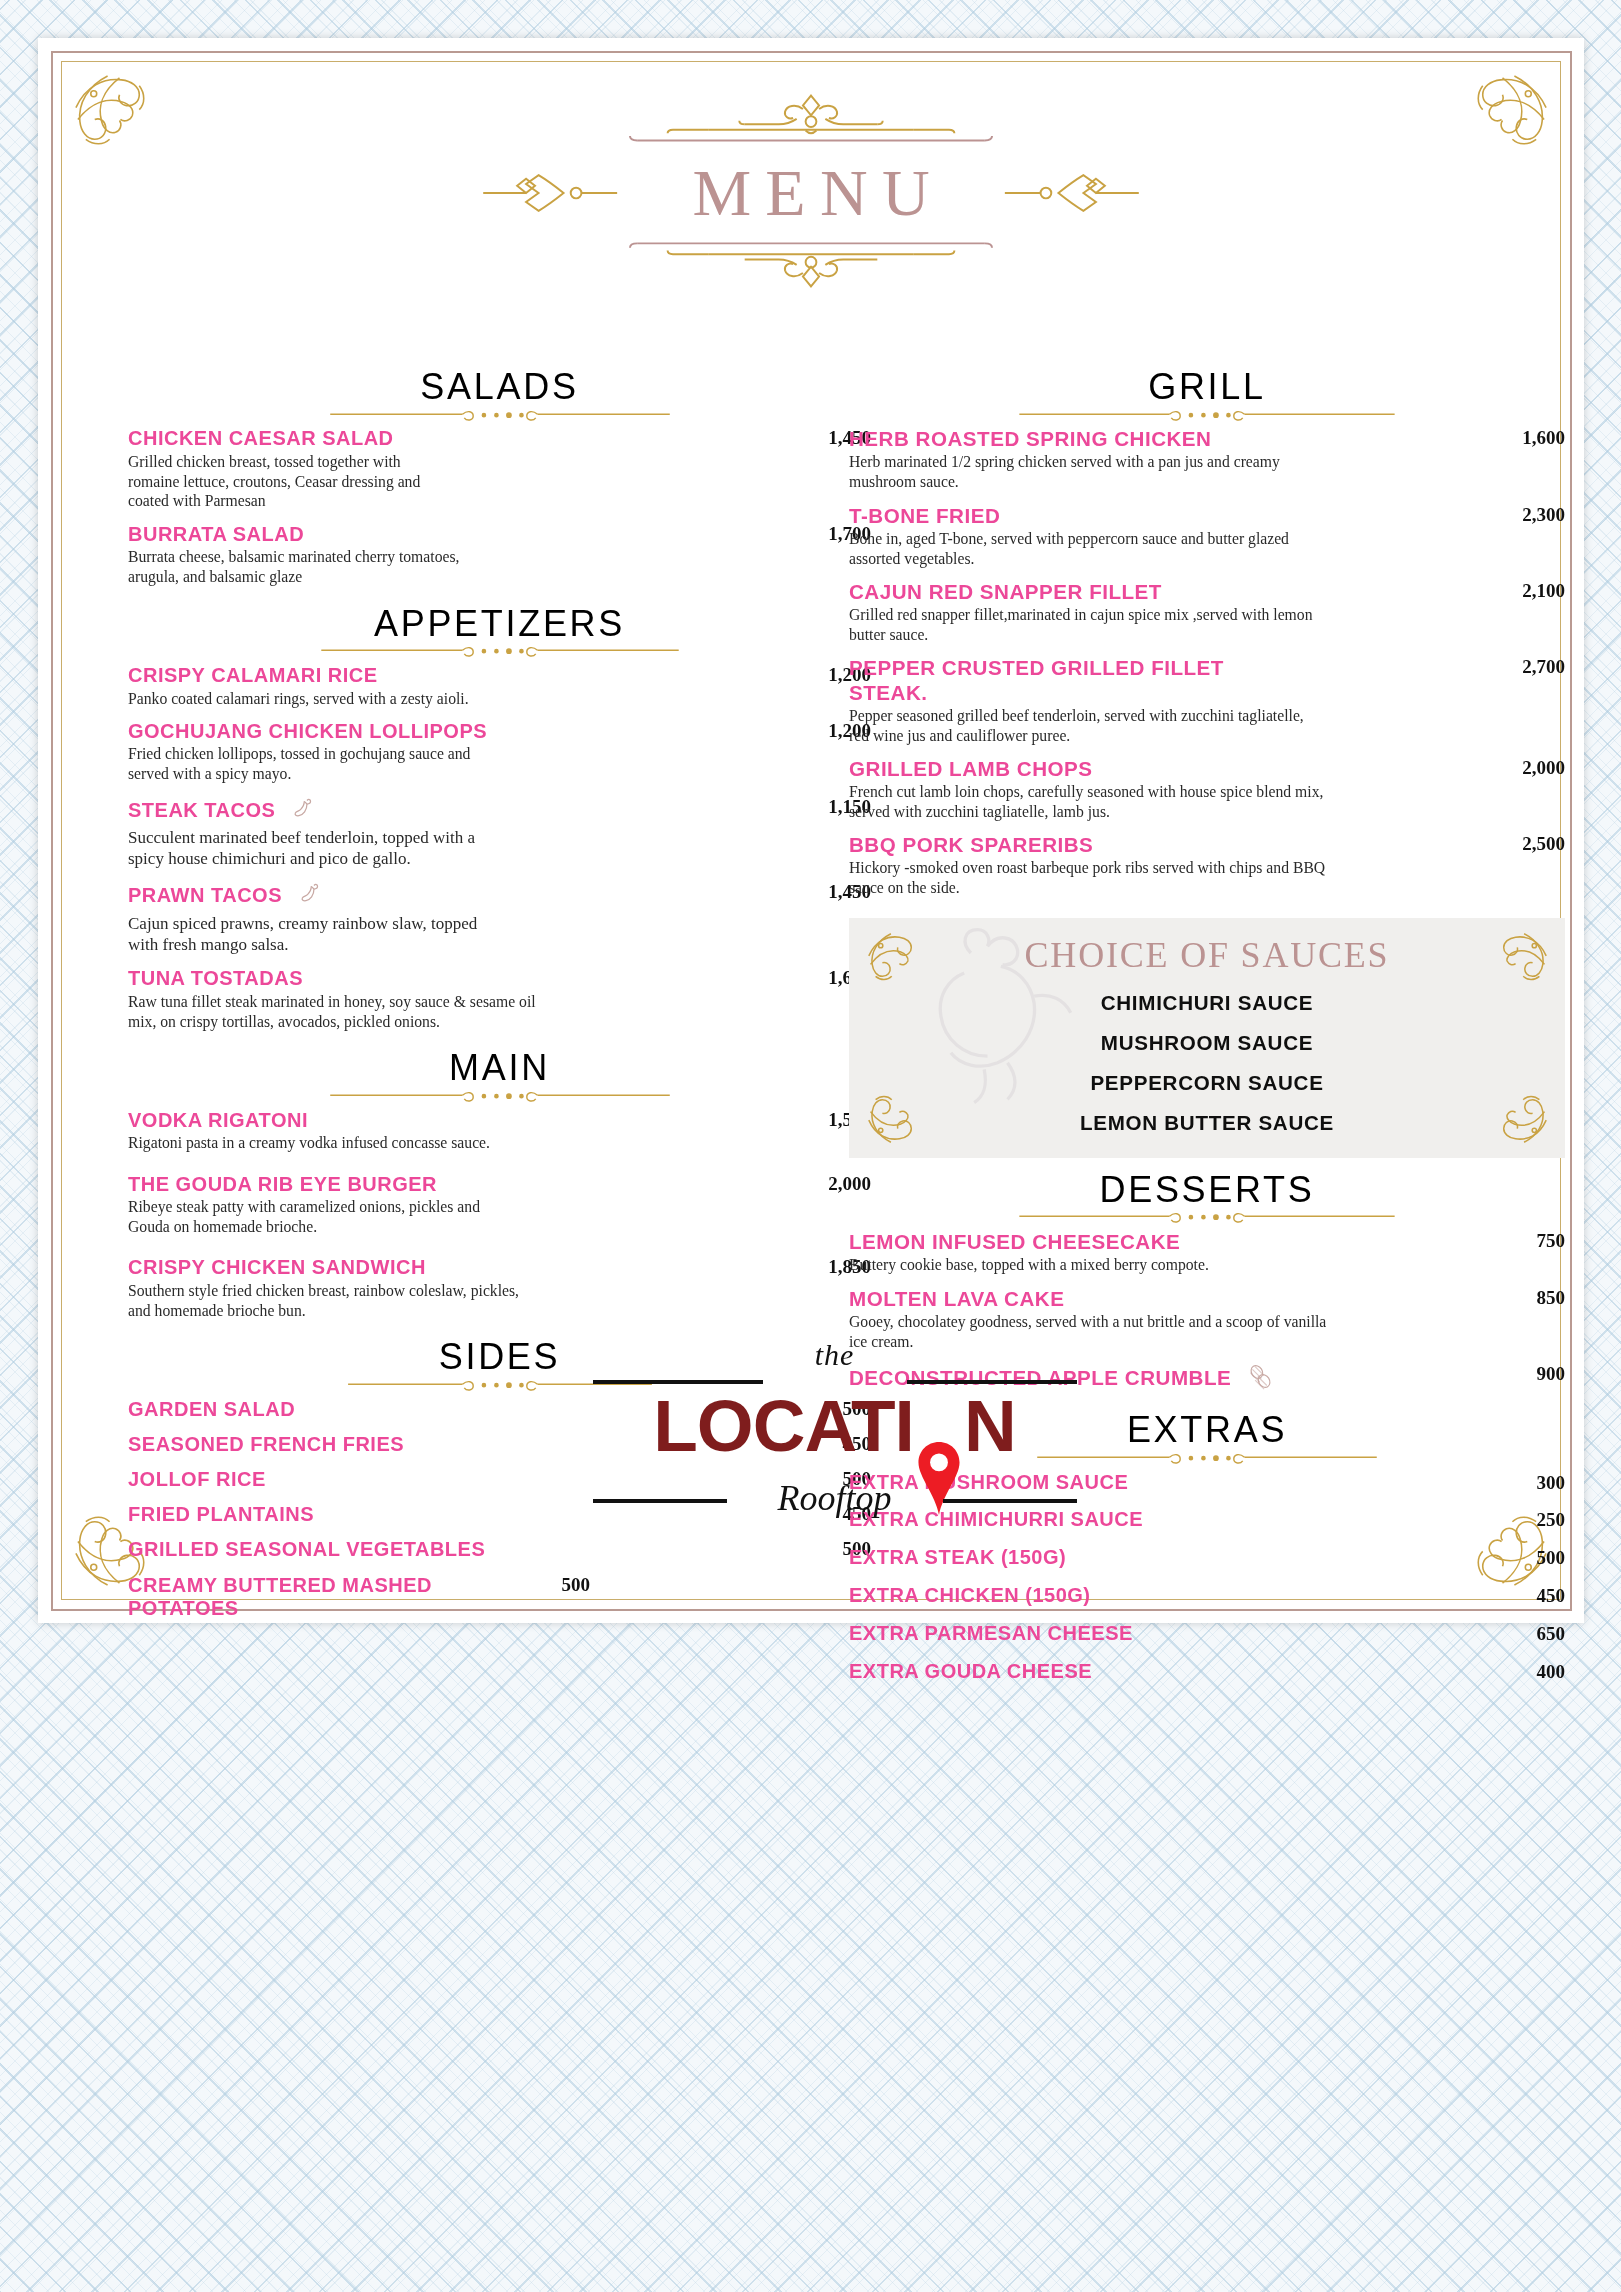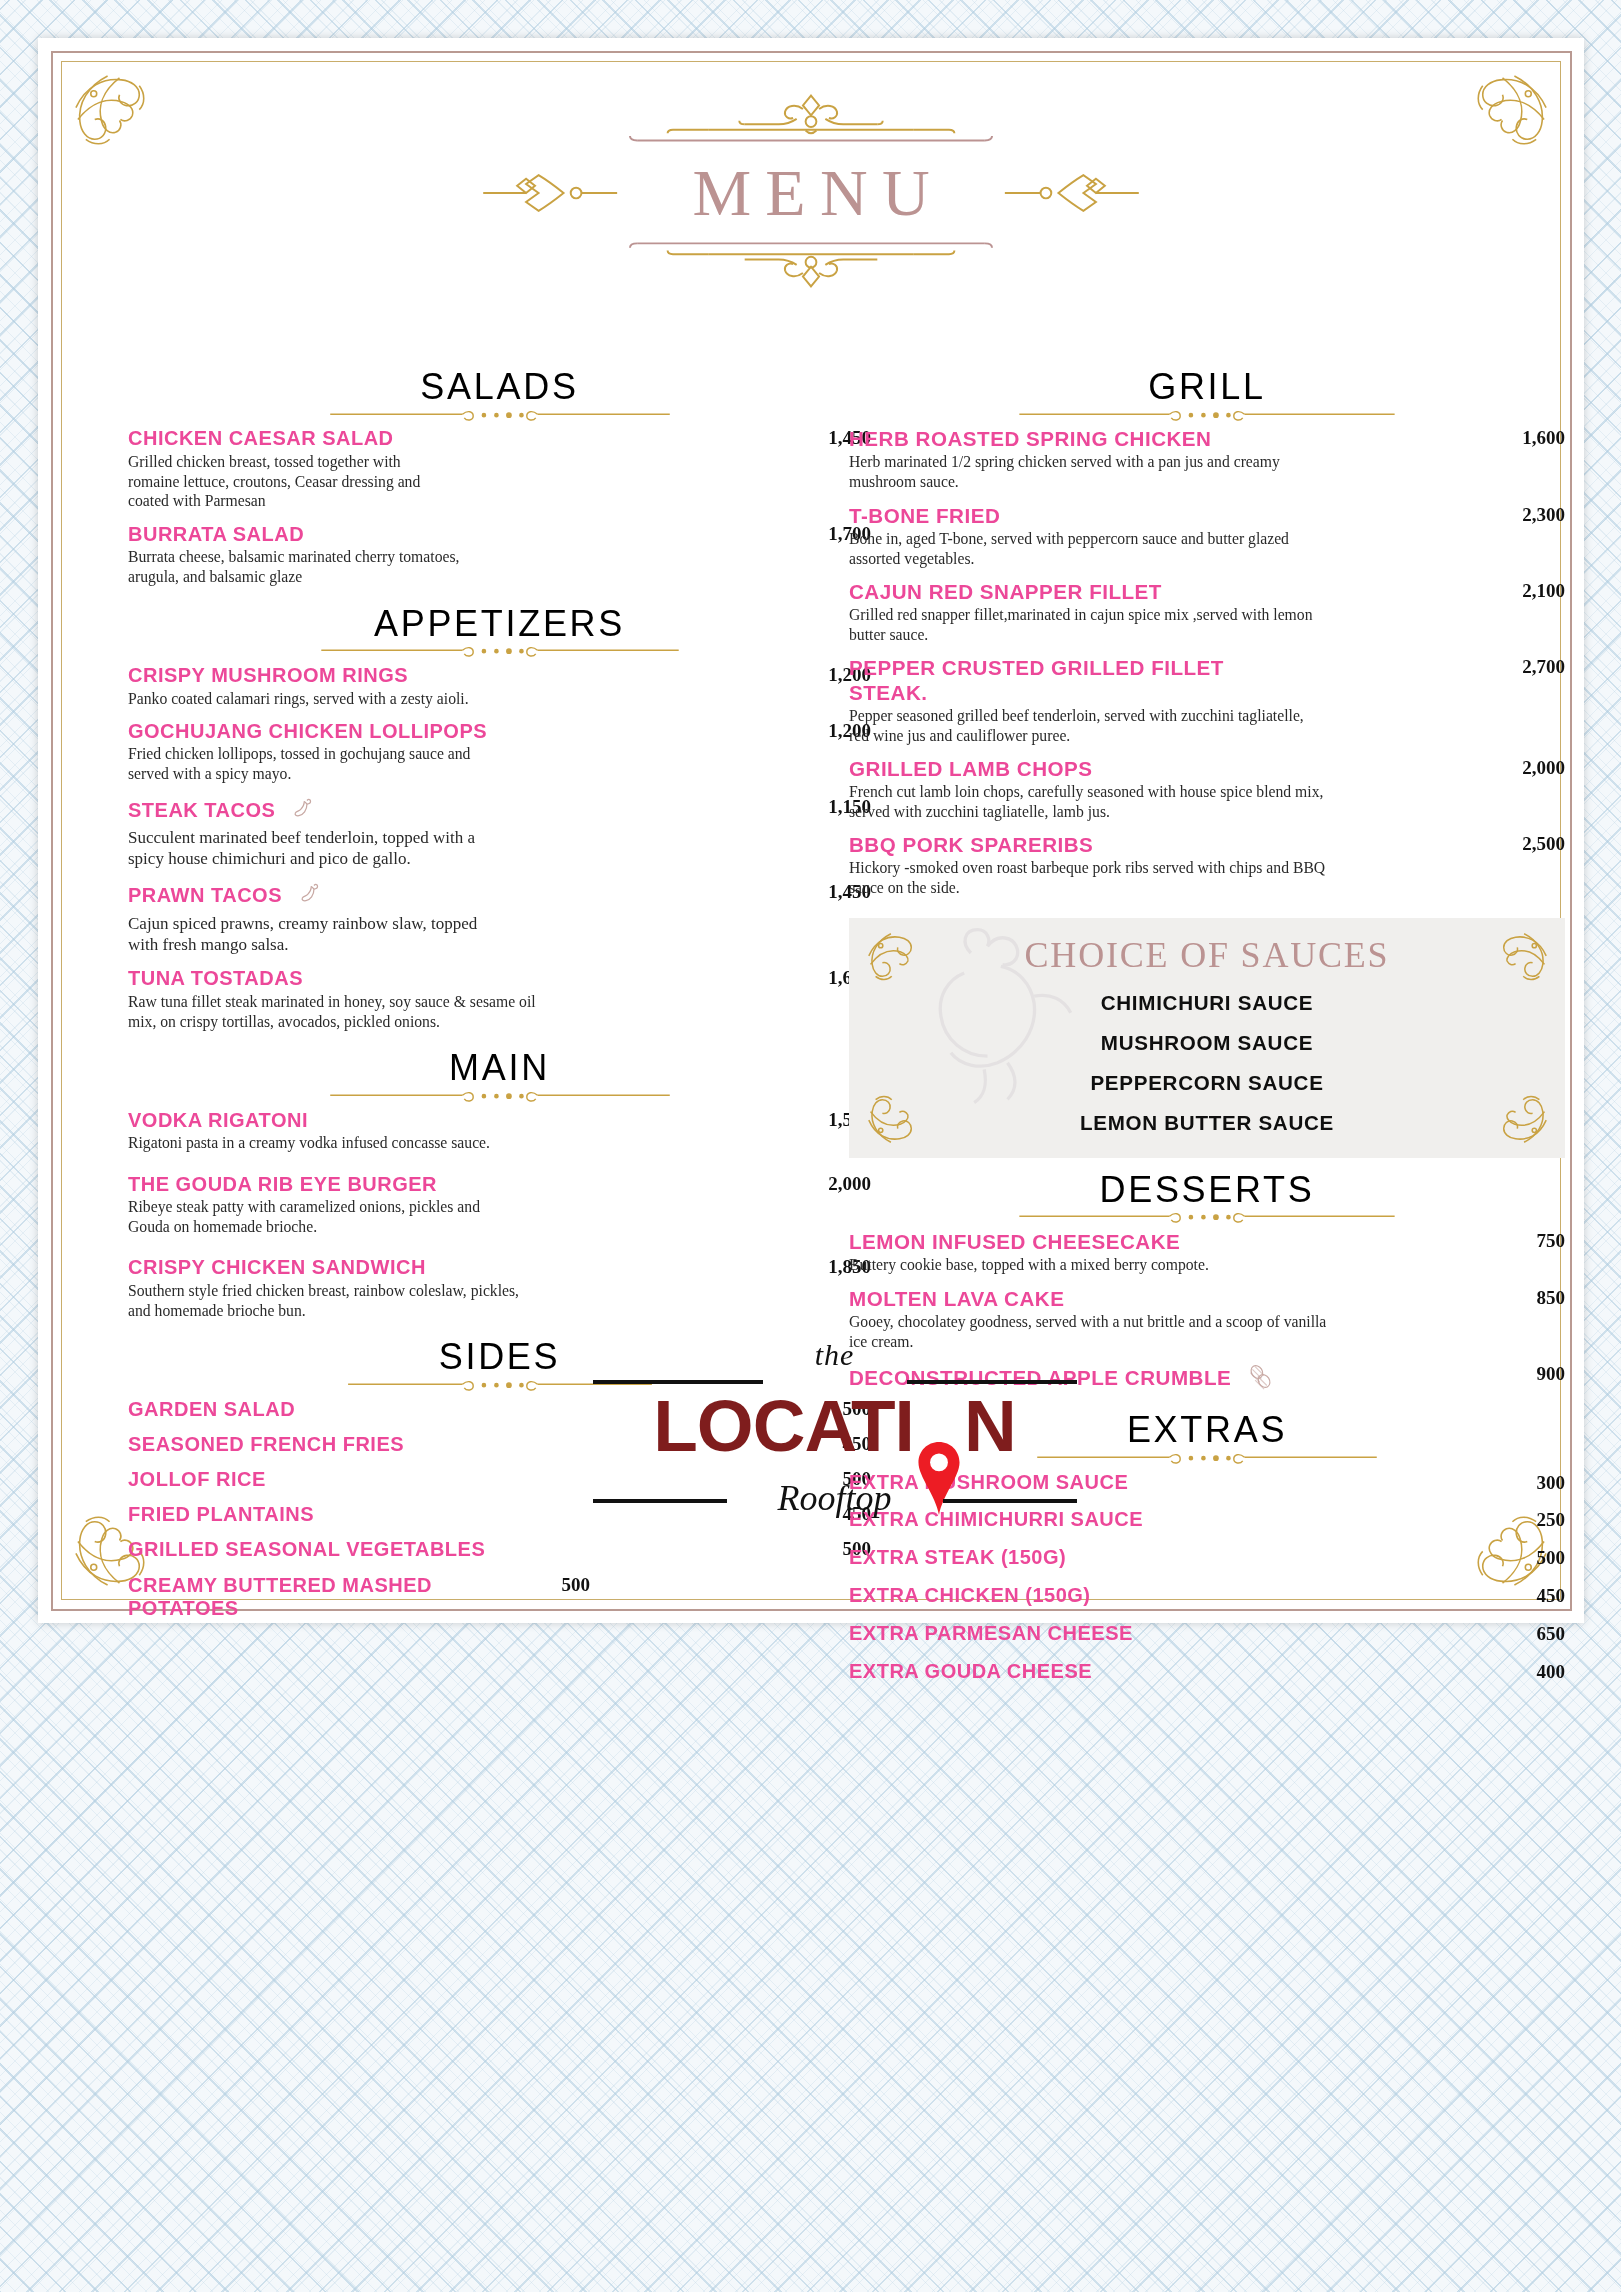--- a/index.html
+++ b/index.html
@@ -368,21 +368,21 @@
           <path d="M242 7c-6-5-12-3-12 2s7 6 10 2"></path>
           <circle cx="182" cy="8" r="1.8" fill="#c9a243"></circle>
           <circle cx="196" cy="8" r="1.8" fill="#c9a243"></circle>
           <circle cx="210" cy="8" r="2.4" fill="#c9a243"></circle>
           <circle cx="224" cy="8" r="1.8" fill="#c9a243"></circle>
         </svg>
       </div>
 
       <div class="row">
         <div class="body">
-          <div class="name">CRISPY MUSHROOM RINGS</div>
+          <div class="name">CRISPY CALAMARI RICE</div>
           <div class="desc" style="max-width:412px">Panko coated calamari rings, served with a zesty aioli.</div>
         </div>
         <div class="price">1,200</div>
       </div>
 
       <div class="row">
         <div class="body">
           <div class="name">GOCHUJANG CHICKEN LOLLIPOPS</div>
           <div class="desc" style="max-width:358px">Fried chicken lollipops, tossed in gochujang sauce and served with a spicy mayo.</div>
         </div>

